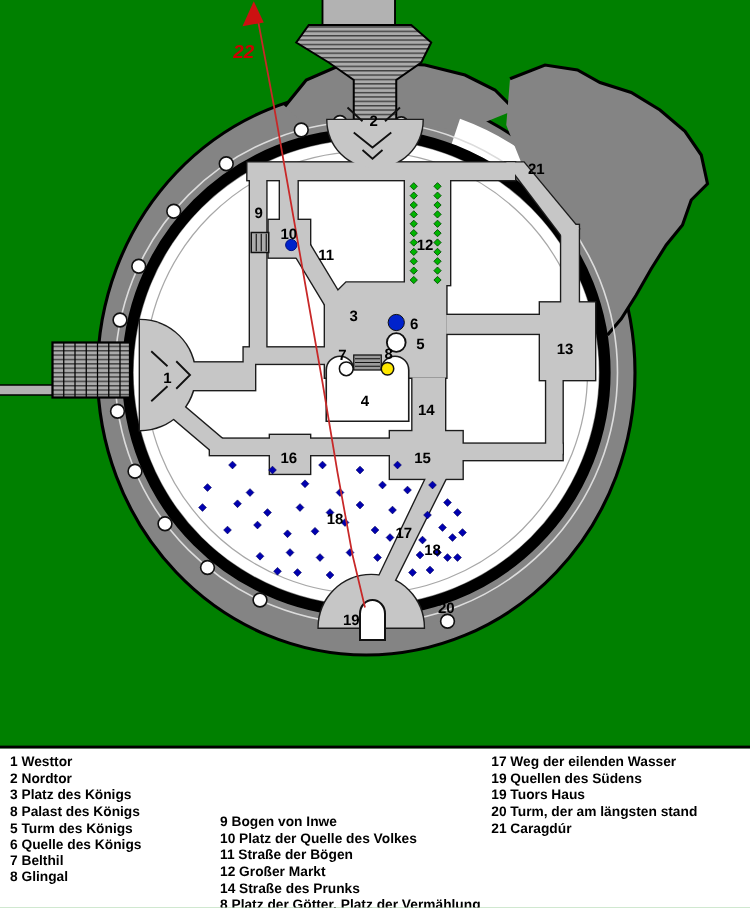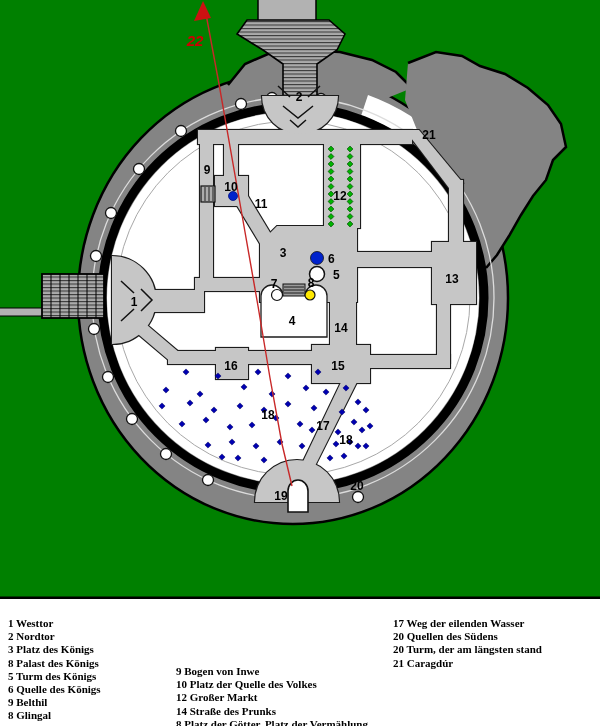--- a/index.html
+++ b/index.html
@@ -2,21 +2,21 @@
 <html><head>
 <meta charset="utf-8">
 <style>
   html,body{margin:0;padding:0;background:#fff;}
   body{width:600px;height:726px;font-family:"Liberation Sans",sans-serif;position:relative;overflow:hidden;}
   #map-wrap{width:600px;height:599px;position:relative;}
   svg text{font-family:"Liberation Sans","DejaVu Sans",sans-serif;}
   .marker{font-size:12px;font-weight:700;fill:#000;}
   .marker-red{font-size:15px;font-weight:700;font-style:italic;fill:#cc0000;}
   #legend{position:absolute;top:599px;left:0;width:600px;height:127px;background:#ffffff;}
-  .lcol{position:absolute;top:18px;font-family:Liberation Serif, serif;}
+  .lcol{position:absolute;top:5px;}
   .lrow{font-size:11px;font-weight:700;color:#000;line-height:13.2px;white-space:nowrap;}
   #lcol1{left:8px;} #lcol2{left:176px;margin-top:48px;} #lcol3{left:393px;}
 </style>
 </head>
 <body>
 
 <div id="map-wrap">
 <svg width="600" height="599" viewBox="0 0 600 599">
   <defs>
     <pattern id="hl" width="4" height="3.5" patternUnits="userSpaceOnUse">
@@ -255,30 +255,32 @@
 </div>
 
 <div id="legend">
   <div class="lcol" id="lcol1">
     <div class="lrow">1 Westtor</div>
     <div class="lrow">2 Nordtor</div>
     <div class="lrow">3 Platz des Königs</div>
     <div class="lrow">8 Palast des Königs</div>
     <div class="lrow">5 Turm des Königs</div>
     <div class="lrow">6 Quelle des Königs</div>
-    <div class="lrow">9 Belthil</div>
+    <div class="lrow">7 Belthil</div>
     <div class="lrow">8 Glingal</div>
   </div>
   <div class="lcol" id="lcol2">
     <div class="lrow">9 Bogen von Inwe</div>
     <div class="lrow">10 Platz der Quelle des Volkes</div>
+    <div class="lrow">11 Straße der Bögen</div>
     <div class="lrow">12 Großer Markt</div>
     <div class="lrow">14 Straße des Prunks</div>
     <div class="lrow">8 Platz der Götter, Platz der Vermählung</div>
     <div class="lrow">17 Kleiner Markt</div>
   </div>
   <div class="lcol" id="lcol3">
     <div class="lrow">17 Weg der eilenden Wasser</div>
-    <div class="lrow">20 Quellen des Südens</div>
+    <div class="lrow">19 Quellen des Südens</div>
+    <div class="lrow">19 Tuors Haus</div>
     <div class="lrow">20 Turm, der am längsten stand</div>
     <div class="lrow">21 Caragdúr</div>
   </div>
 </div>
 
 </body></html>

